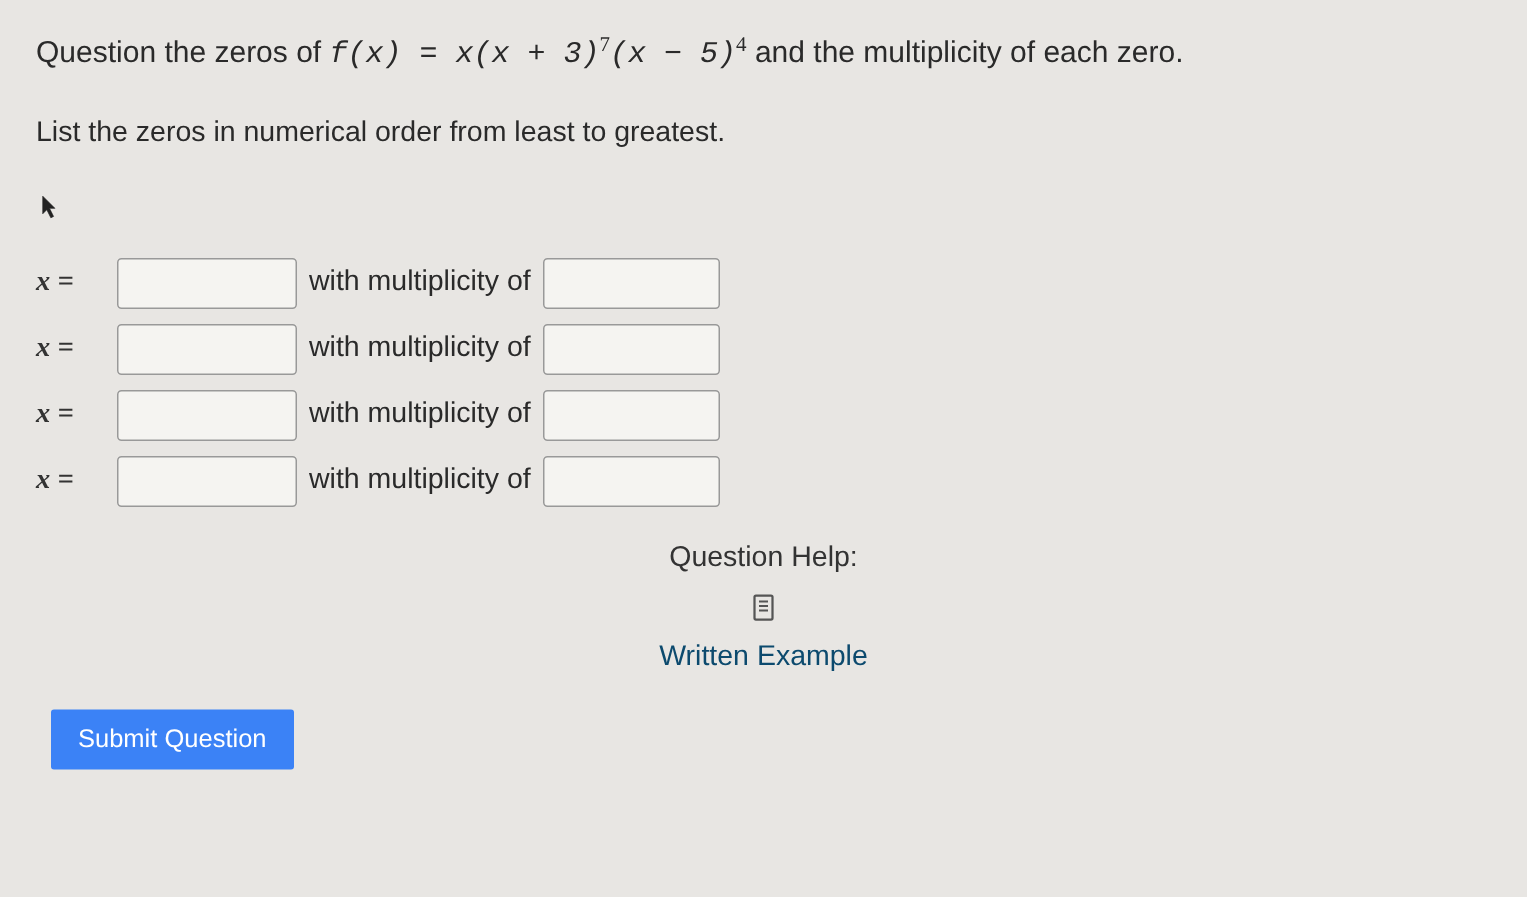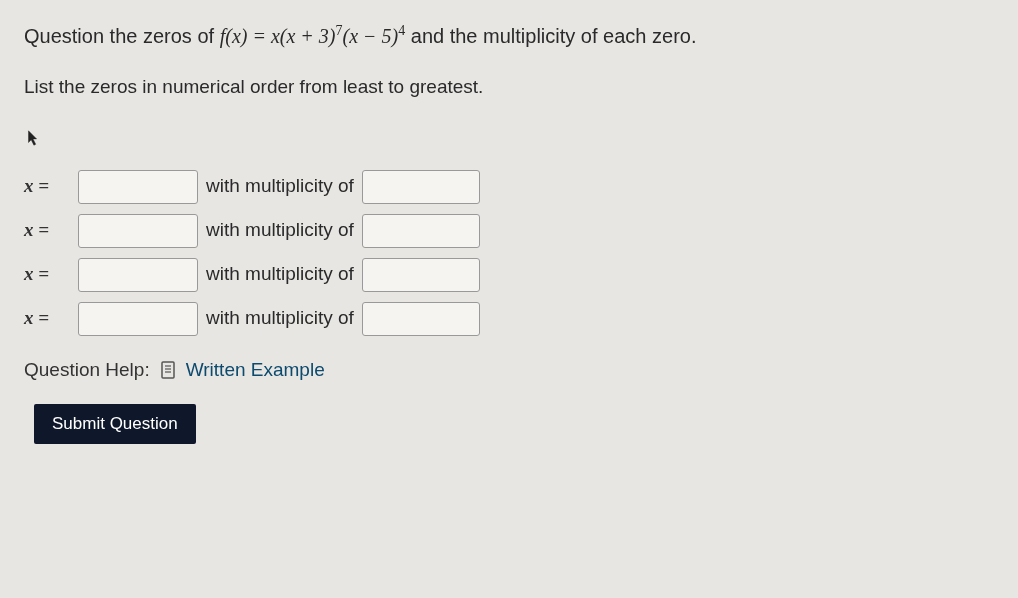--- a/index.html
+++ b/index.html
@@ -20,21 +20,21 @@
     .problem-statement {
       margin-bottom: 22px;
       font-size: 20px;
     }
     .instruction {
       margin-bottom: 20px;
       font-size: 19px;
     }
     .math-var {
       font-style: italic;
-      font-family: Liberation Serif, serif;
+      font-family: Liberation Mono, monospace;
       text-align: right;
     }
     .exponent {
       font-size: 0.7em;
       vertical-align: super;
       font-family: Georgia, serif;
     }
     .row {
       display: flex;
       align-items: center;
@@ -70,38 +70,39 @@
       margin: 0 0;
       font-size: 19px;
     }
     .help-row {
       margin-top: 20px;
       margin-bottom: 20px;
       display: flex;
       align-items: center;
       gap: 10px;
       font-size: 19px;
+      flex-direction: column;
     }
     .help-label {
       color: #333;
     }
     .doc-icon {
       display: inline-flex;
       align-items: center;
       justify-content: center;
       width: 16px;
       height: 18px;
       color: #555;
     }
     .written-link {
       color: #0c4a6e;
       cursor: pointer;
     }
     .submit-btn {
-      background: #0f172a;
+      background: #3b82f6;
       color: #fff;
       border: none;
       padding: 10px 18px;
       font-size: 17px;
       cursor: pointer;
       border-radius: 2px;
       margin-left: 10px;
     }
     .cursor-icon {
       display: inline-block;

